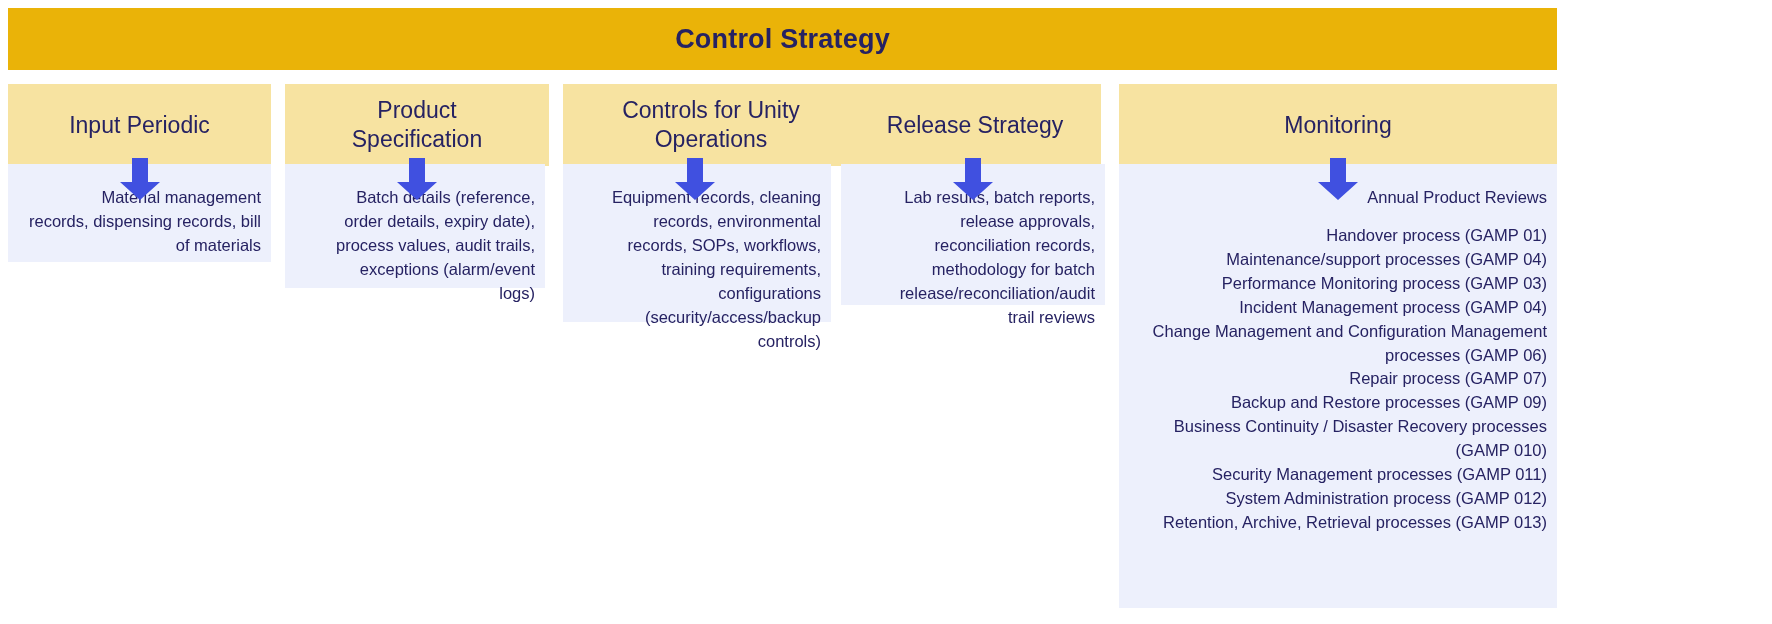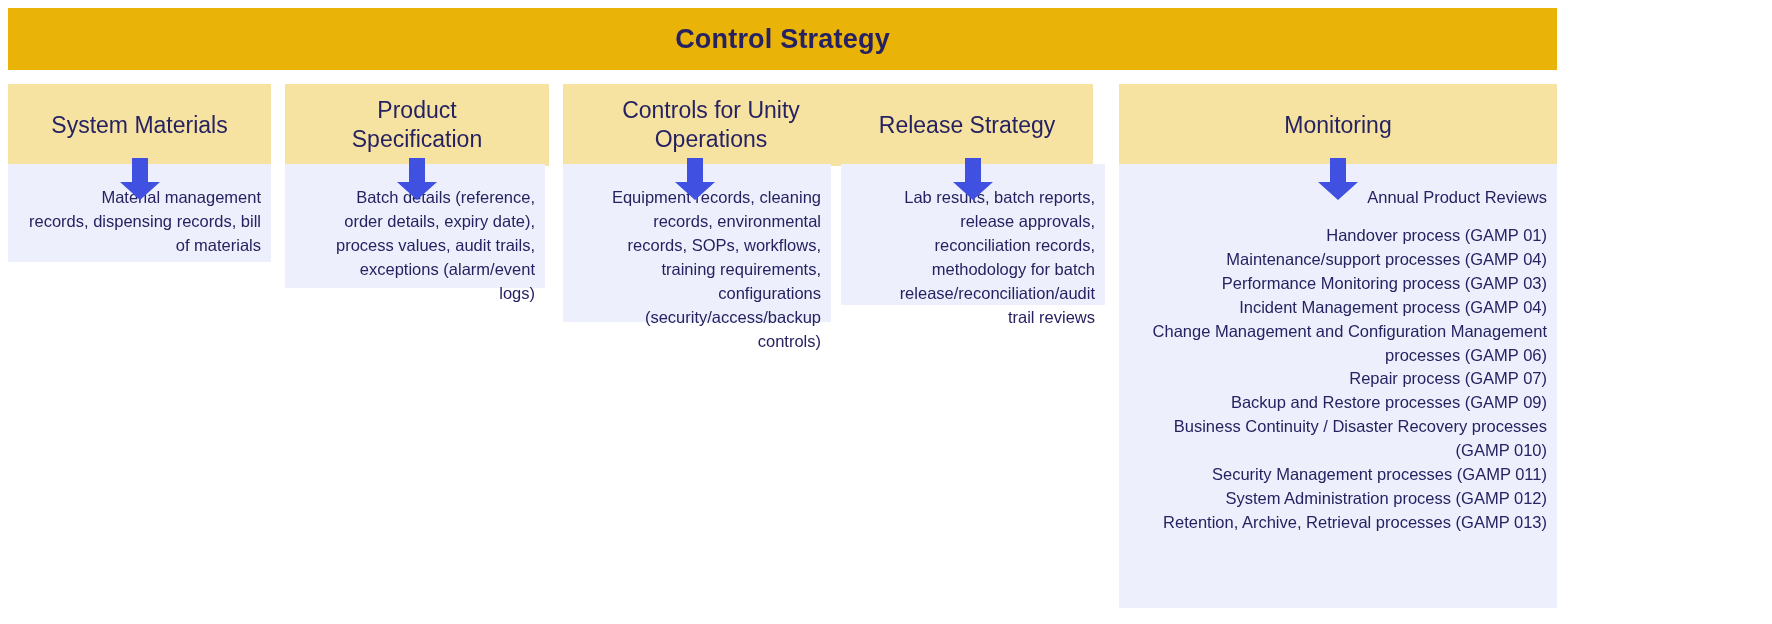--- a/index.html
+++ b/index.html
@@ -72,21 +72,21 @@
 <body>
 
 <div id="canvas">
 
   <div class="banner">
     <div class="banner-title">Control Strategy</div>
   </div>
 
   <div class="column" style="left:8px;width:263px;">
     <div class="col-head" style="width:263px;">
-      <span class="col-head-label" style="white-space:pre-line;">System Materials</span>
+      <span class="col-head-label" style="white-space:pre-line;">Input Periodic</span>
     </div>
     <div class="col-body" style="width:263px;height:98px;">
       <div class="body-text">Material management
 records, dispensing records, bill
 of materials</div>
     </div>
     <div class="arrow">
       <svg viewBox="0 0 44 42" xmlns="http://www.w3.org/2000/svg">
         <polygon points="14,0 30,0 30,24 42,24 22,42 2,24 14,24" fill="#4050E0"></polygon>
       </svg>
@@ -127,21 +127,21 @@
 controls)</div>
     </div>
     <div class="arrow">
       <svg viewBox="0 0 44 42" xmlns="http://www.w3.org/2000/svg">
         <polygon points="14,0 30,0 30,24 42,24 22,42 2,24 14,24" fill="#4050E0"></polygon>
       </svg>
     </div>
   </div>
 
   <div class="column" style="left:841px;width:264px;">
-    <div class="col-head" style="width:252px;">
+    <div class="col-head" style="width:252px;margin-left:8px;">
       <span class="col-head-label" style="white-space:pre-line;">Release Strategy</span>
     </div>
     <div class="col-body" style="width:264px;height:141px;">
       <div class="body-text">Lab results, batch reports,
 release approvals,
 reconciliation records,
 methodology for batch
 release/reconciliation/audit
 trail reviews</div>
     </div>

